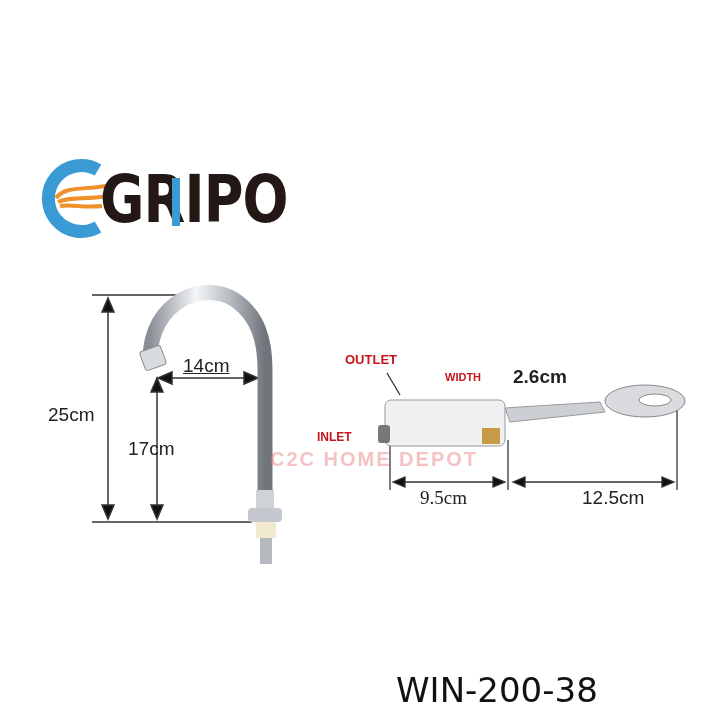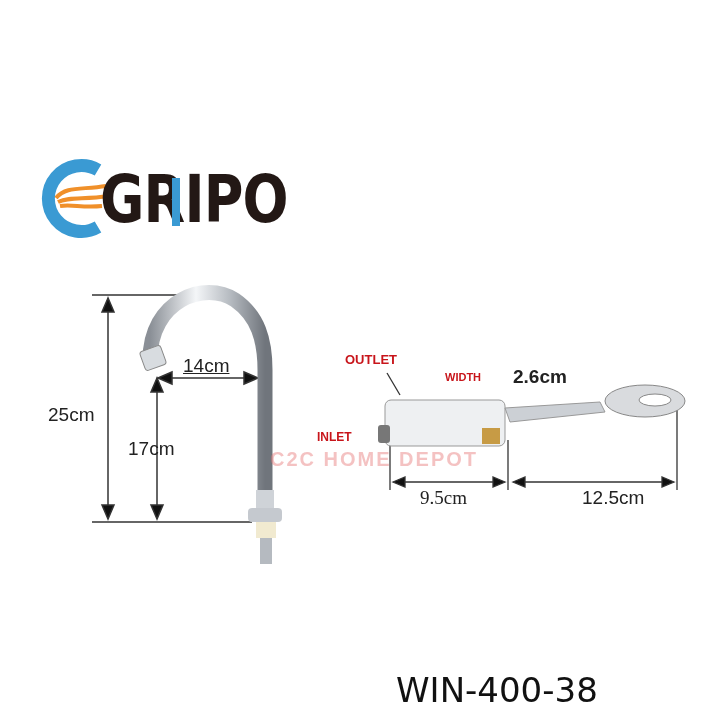--- a/index.html
+++ b/index.html
@@ -80,13 +80,13 @@
 <div class="abs dim" style="left:183px;top:355px;text-decoration:underline;">14cm</div>
 
 <div class="abs red" style="left:345px;top:352px;font-size:13px;">OUTLET</div>
 <div class="abs red" style="left:317px;top:430px;font-size:12px;">INLET</div>
 <div class="abs red" style="left:445px;top:371px;font-size:11px;">WIDTH</div>
 <div class="abs dim" style="left:513px;top:366px;font-weight:bold;">2.6cm</div>
 <div class="abs dim" style="left:420px;top:487px;font-family:Liberation Serif, serif;">9.5cm</div>
 <div class="abs dim" style="left:582px;top:487px;">12.5cm</div>
 
 <div class="abs wm">C2C HOME DEPOT</div>
-<div class="abs model">WIN-400-38</div>
+<div class="abs model">WIN-200-38</div>
 
 </body></html>

